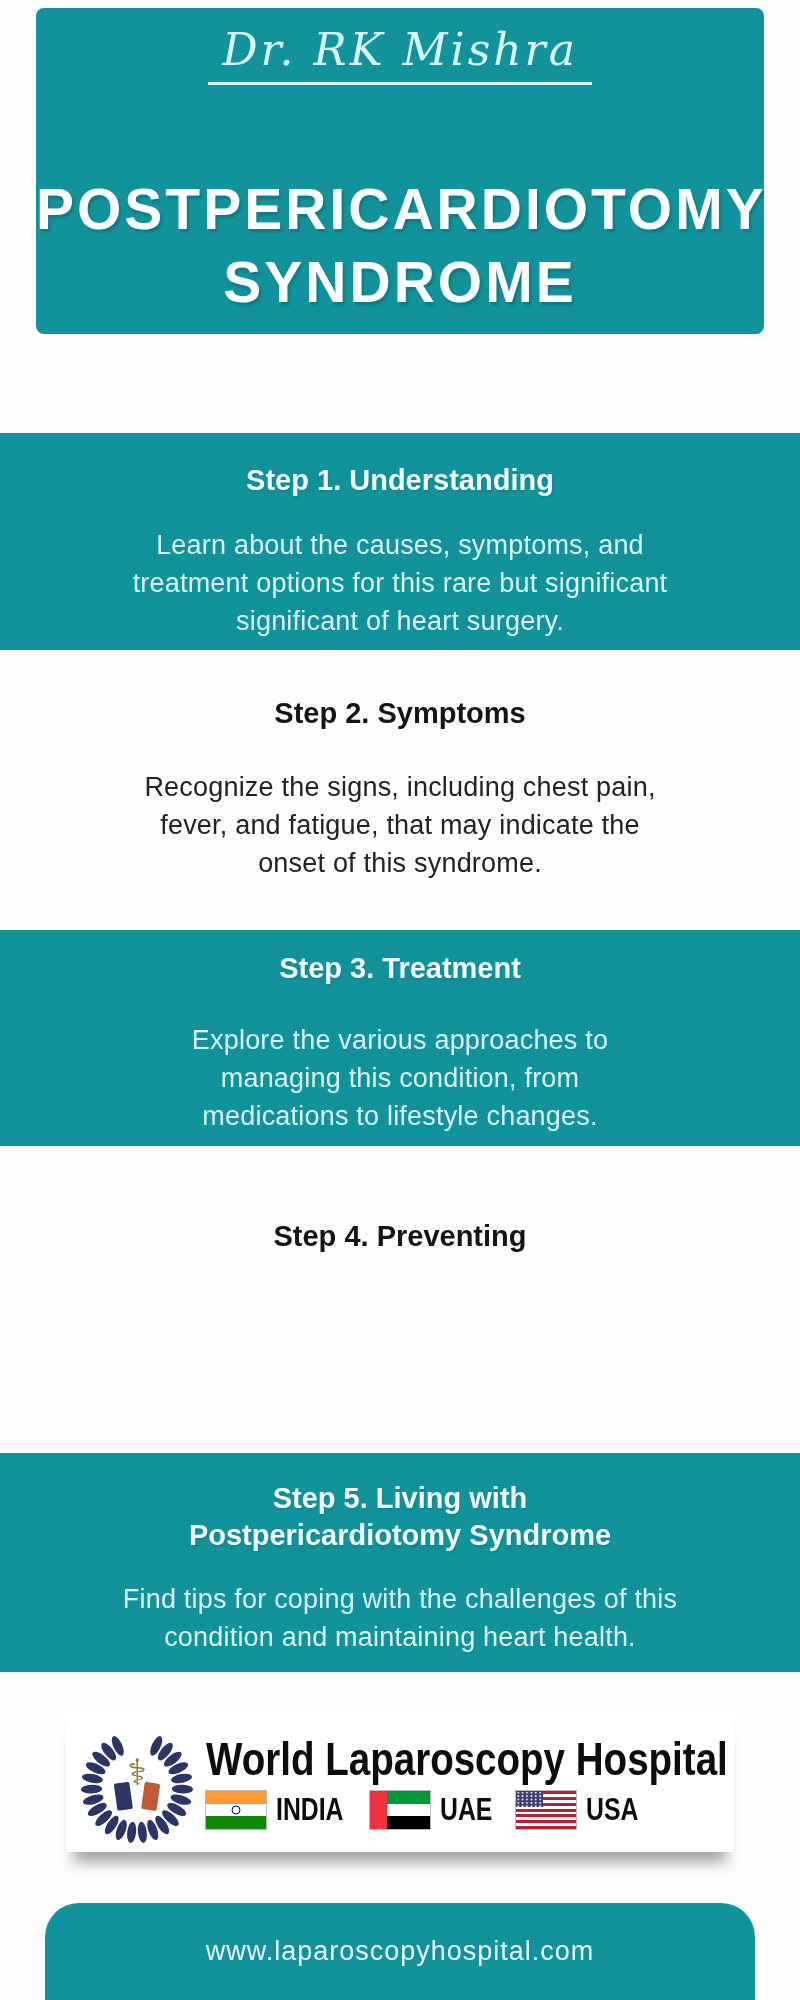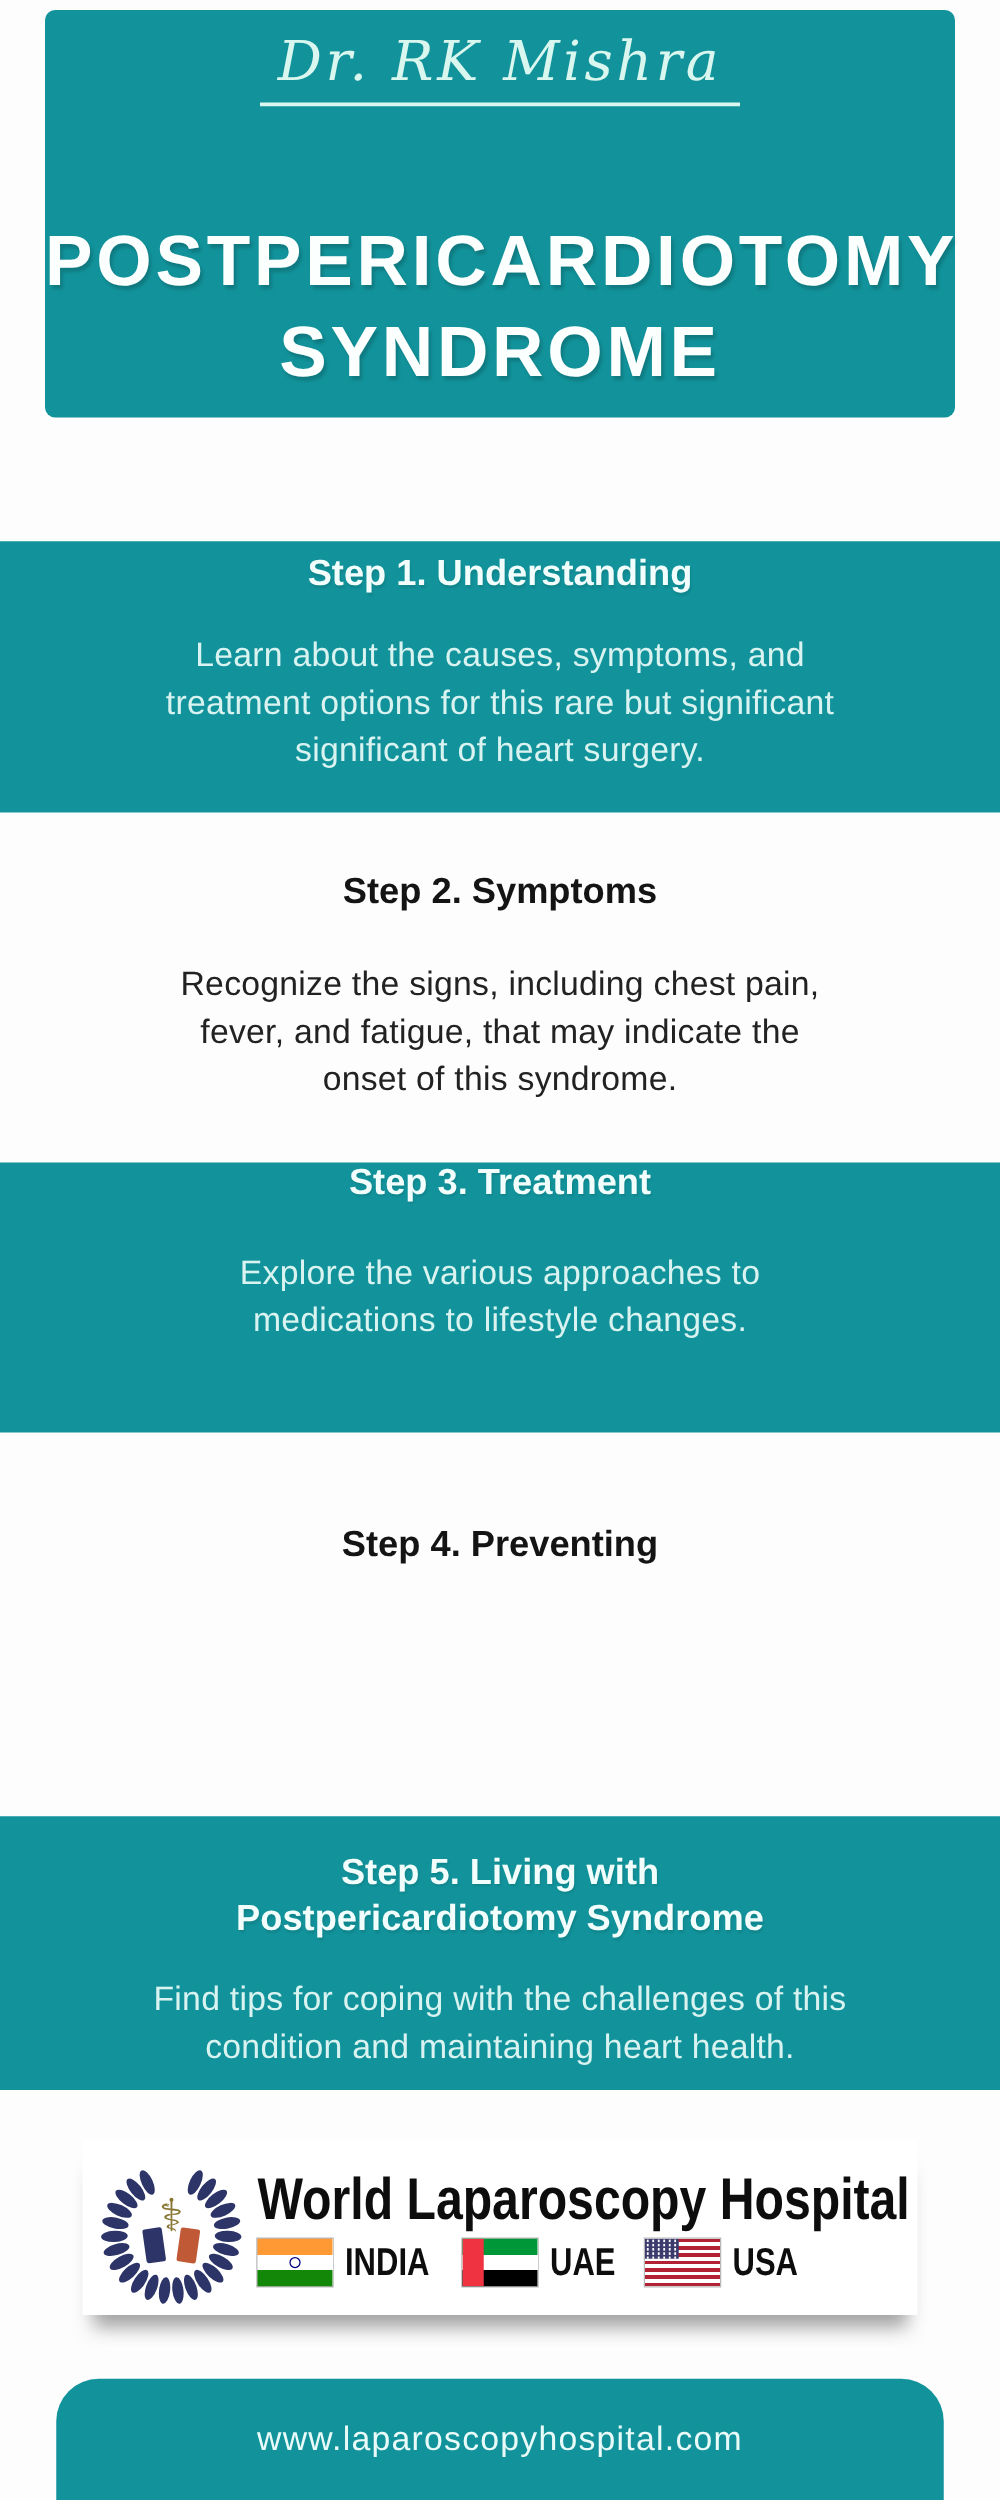--- a/index.html
+++ b/index.html
@@ -20,23 +20,23 @@
   
   .sec{width:800px;text-align:center;box-sizing:border-box;}
   .sec.teal{background:#12939B;}
   .step-heading{font-size:29px;font-weight:700;line-height:33px;}
   .teal .step-heading{color:#f2fefc;text-shadow:1px 2px 2px rgba(0,0,0,0.10);}
   .white .step-heading{color:#141414;}
   .step-body{font-size:27px;line-height:38px;letter-spacing:0.2px;font-weight:400;}
   .teal .step-body{color:#d9f3f1;}
   .white .step-body{color:#222222;}
 
-  .s1{height:217px;padding-top:10px;} .s1 .step-heading{margin-bottom:29px;}
+  .s1{height:217px;padding-top:31px;} .s1 .step-heading{margin-bottom:29px;}
   .s2{height:280px;padding-top:47px;} .s2 .step-heading{margin-bottom:38px;}
-  .s3{height:216px;} .s3 .step-heading{margin-bottom:36px;}
+  .s3{height:216px;padding-top:22px;} .s3 .step-heading{margin-bottom:36px;}
   .s4{height:307px;padding-top:74px;} .s4 .step-heading{margin-bottom:38px;}
   .s5{height:219px;padding-top:27px;} .s5 .step-heading{line-height:37px;margin-bottom:26px;}
 
   
   .bottom{position:relative;height:328px;}
   .brand-banner{position:absolute;left:50%;top:40px;transform:translateX(-50%);
           width:668px;height:140px;background:#ffffff;
           box-shadow:0 18px 14px -8px rgba(70,70,70,0.5);
           display:flex;align-items:center;padding:0 8px 0 6px;box-sizing:border-box;}
   .logo-wrap{width:130px;height:130px;flex:none;}
@@ -92,20 +92,21 @@
       <div>Recognize the signs, including chest pain,</div>
       <div>fever, and fatigue, that may indicate the</div>
       <div>onset of this syndrome.</div>
     </div>
   </div>
 
   <div class="sec teal s3">
     <div class="step-heading">Step 3. Treatment</div>
     <div class="step-body">
       <div>Explore the various approaches to</div>
+      <div>managing this condition, from</div>
       <div>medications to lifestyle changes.</div>
     </div>
   </div>
 
   <div class="sec white s4">
     <div class="step-heading">Step 4. Preventing</div>
   </div>
 
   <div class="sec teal s5">
     <div class="step-heading">

